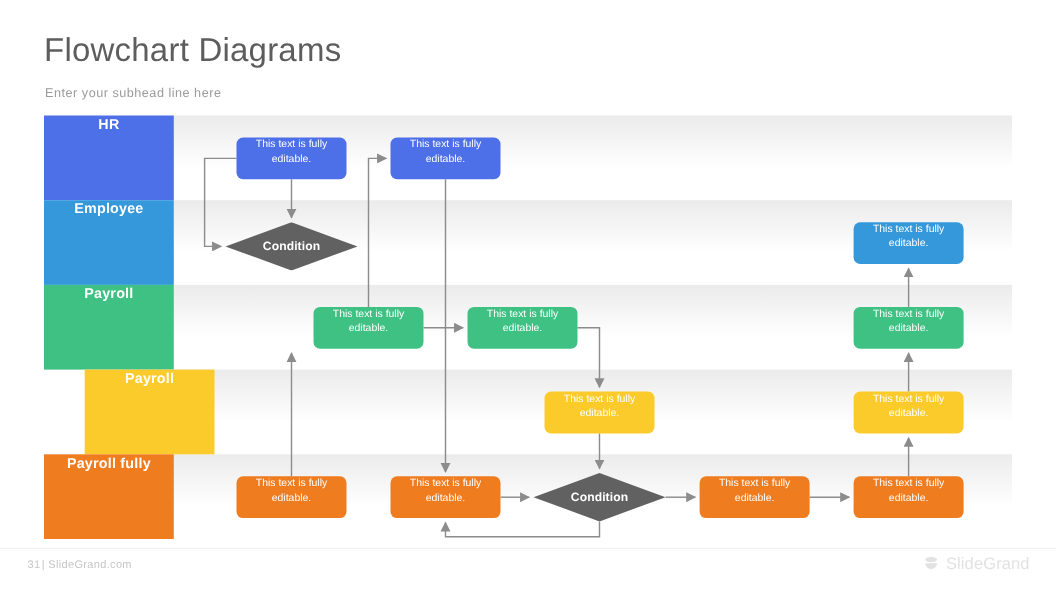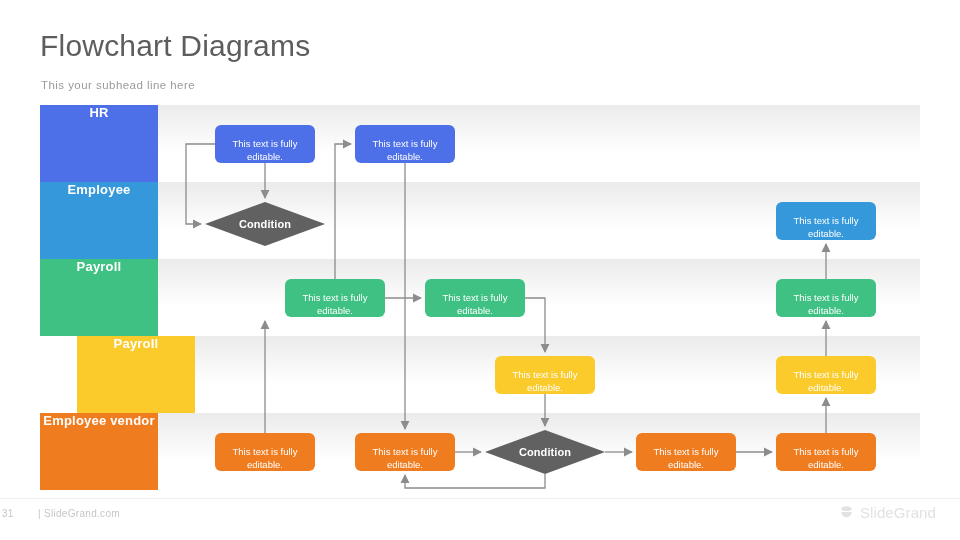--- a/index.html
+++ b/index.html
@@ -58,21 +58,21 @@
     font-weight: bold;
     letter-spacing: 0.2px;
     text-align: center;
   }
 
   
   .node {
     position: absolute;
     border-radius: 6px;
     display: flex;
-    align-items: flex-end;
+    align-items: flex-start;
     justify-content: center;
     text-align: center;
     color: #ffffff;
     font-size: 9.5px;
     line-height: 13px;
     padding: 0 6px;
     box-sizing: border-box;
     z-index: 6;
   }
   .node span { display: block; }
@@ -109,21 +109,21 @@
   #footer-rule {
     position: absolute;
     left: 0;
     top: 498px;
     width: 960px;
     height: 1px;
     background: #f0f0f0;
   }
   #page-num {
     position: absolute;
-    left: 2px;
+    left: 25px;
     top: 508px;
     font-size: 10px;
     color: #c6c6c6;
     letter-spacing: 0.3px;
   }
   #footer-site {
     position: absolute;
     left: 38px;
     top: 508px;
     font-size: 10px;
@@ -145,21 +145,21 @@
     letter-spacing: 0.1px;
     font-weight: 400;
   }
 </style>
 </head>
 <body>
 
 <div id="slide">
 
   <div id="title">Flowchart Diagrams</div>
-  <div id="subhead">This your subhead line here</div>
+  <div id="subhead">Enter your subhead line here</div>
 
   <div id="lane-stripes">
       <div class="lane-stripe" style="top: 105px; height: 77px; background: linear-gradient(rgb(235, 235, 235) 0%, rgb(255, 255, 255) 62%, rgb(255, 255, 255) 100%);"></div>
       <div class="lane-stripe" style="top: 182px; height: 77px; background: linear-gradient(rgb(235, 235, 235) 0%, rgb(255, 255, 255) 62%, rgb(255, 255, 255) 100%);"></div>
       <div class="lane-stripe" style="top: 259px; height: 77px; background: linear-gradient(rgb(235, 235, 235) 0%, rgb(255, 255, 255) 62%, rgb(255, 255, 255) 100%);"></div>
       <div class="lane-stripe" style="top: 336px; height: 77px; background: linear-gradient(rgb(235, 235, 235) 0%, rgb(255, 255, 255) 62%, rgb(255, 255, 255) 100%);"></div>
       <div class="lane-stripe" style="top: 413px; height: 77px; background: linear-gradient(rgb(235, 235, 235) 0%, rgb(255, 255, 255) 62%, rgb(255, 255, 255) 100%);"></div>
     </div>
 
   <div id="lane-labels">
@@ -169,21 +169,21 @@
       <div class="lane-label" style="top: 182px; height: 77px; background: rgb(52, 152, 219);">
         <span>Employee</span>
       </div>
       <div class="lane-label" style="top: 259px; height: 77px; background: rgb(62, 193, 131);">
         <span>Payroll</span>
       </div>
       <div class="lane-label" style="top: 336px; height: 77px; background: rgb(251, 203, 43); margin-left: 37px;">
         <span>Payroll</span>
       </div>
       <div class="lane-label" style="top: 413px; height: 77px; background: rgb(240, 124, 32);">
-        <span>Employee vendor</span>
+        <span>Payroll fully</span>
       </div>
     </div>
 
   <svg id="connectors" viewBox="0 0 960 540" xmlns="http://www.w3.org/2000/svg">
     <defs>
       <marker id="arrow" viewBox="0 0 10 10" refX="9" refY="5" markerWidth="7" markerHeight="7" orient="auto-start-reverse">
         <path d="M 0 0 L 10 5 L 0 10 z" fill="#8c8c8c"></path>
       </marker>
     </defs>
     <g fill="none" stroke="#8c8c8c" stroke-width="1.3" marker-end="url(#arrow)">

